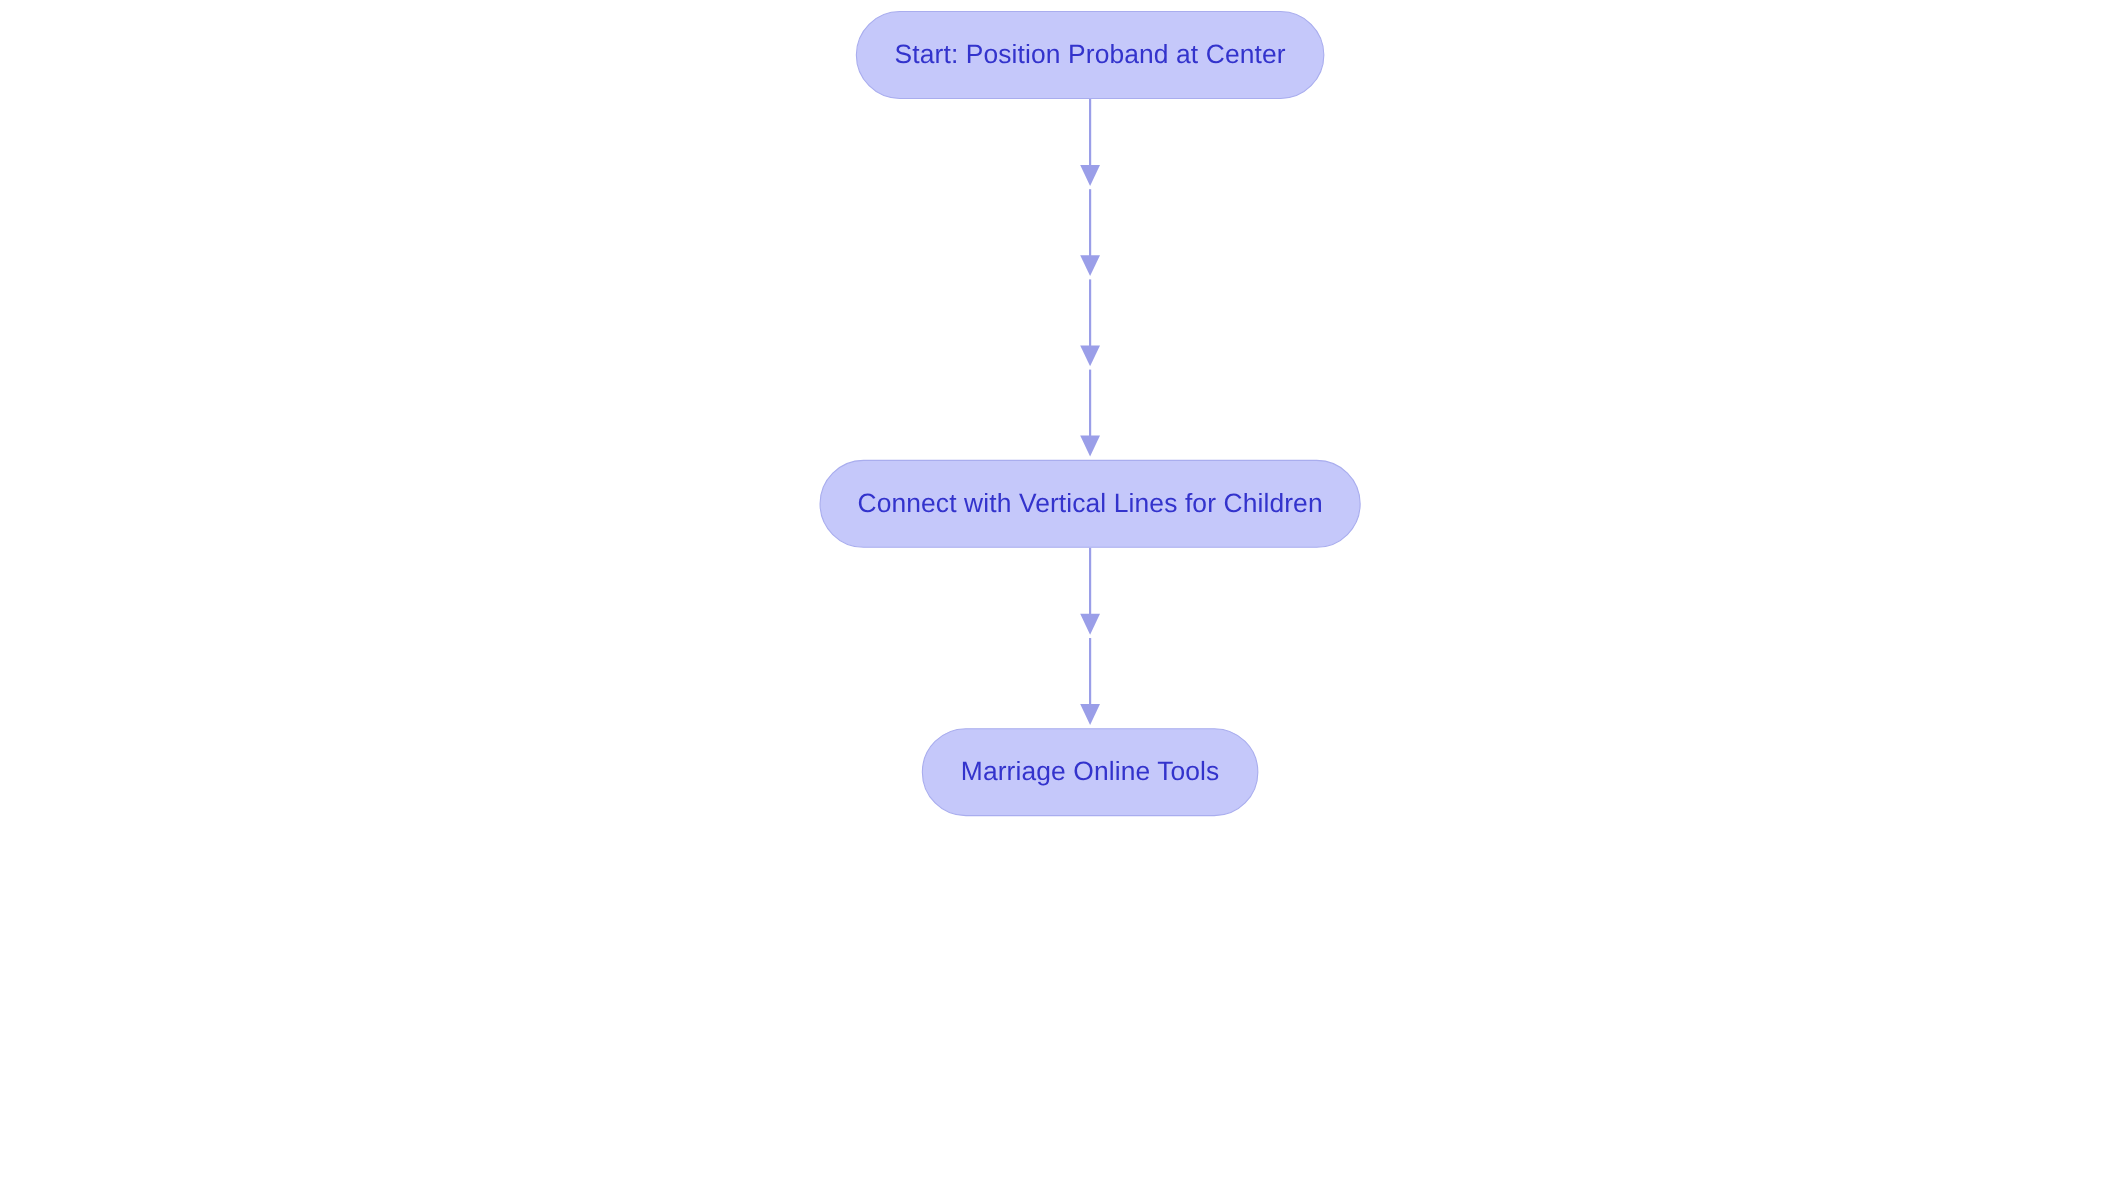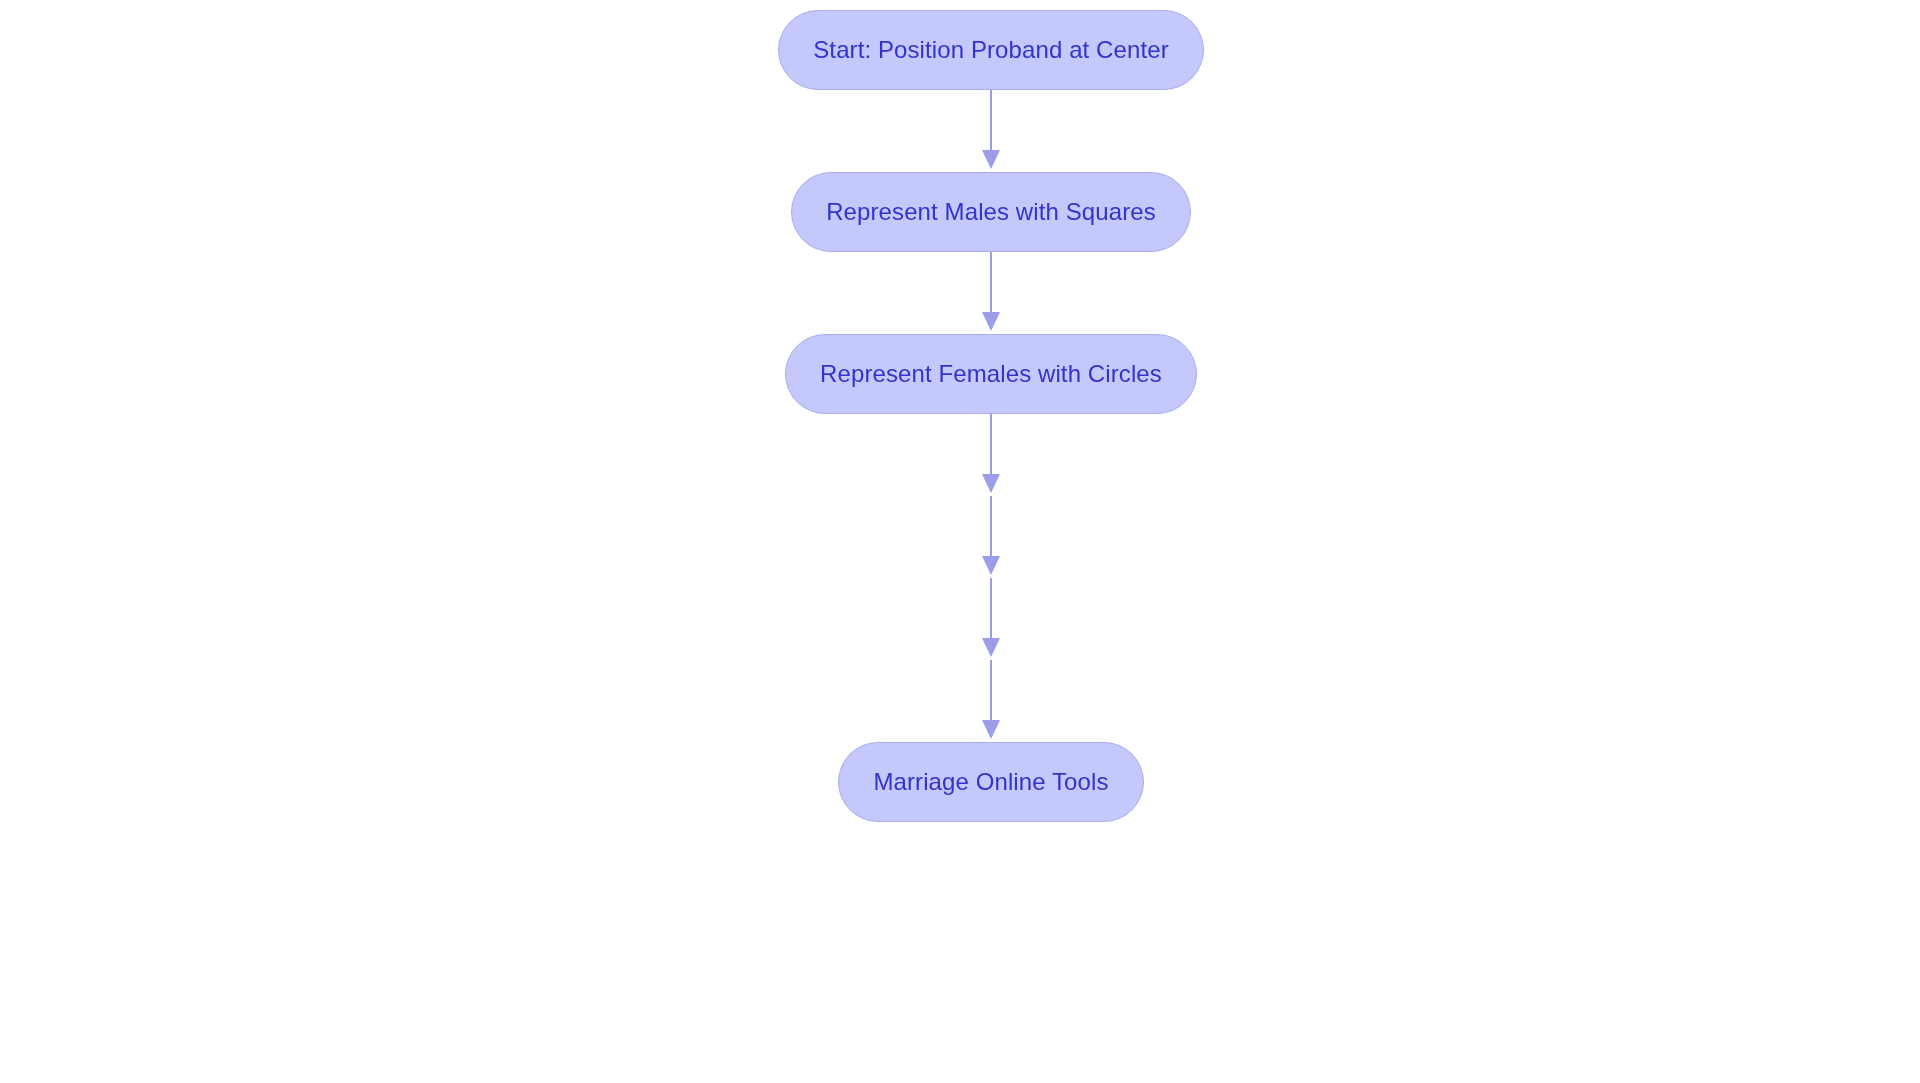--- a/index.html
+++ b/index.html
@@ -96,44 +96,41 @@
 
     <div class="flow-node">
       <span class="flow-node-label">Start: Position Proband at Center</span>
     </div>
 
     <div class="flow-connector">
       <div class="conn-line"></div>
       <div class="conn-arrowhead"></div>
     </div>
 
-    <div class="flow-node">
-      <span class="flow-node-label">Represent Males with Squares</span>
-    </div>
-
-    <div class="flow-connector">
-      <div class="conn-line"></div>
-      <div class="conn-arrowhead"></div>
-    </div>
-
-    <div class="flow-node">
-      <span class="flow-node-label">Represent Females with Circles</span>
-    </div>
 
     <div class="flow-connector">
       <div class="conn-line"></div>
       <div class="conn-arrowhead"></div>
     </div>
 
 
     <div class="flow-connector">
       <div class="conn-line"></div>
       <div class="conn-arrowhead"></div>
     </div>
 
+
+    <div class="flow-connector">
+      <div class="conn-line"></div>
+      <div class="conn-arrowhead"></div>
+    </div>
+
+    <div class="flow-node">
+      <span class="flow-node-label">Connect with Vertical Lines for Children</span>
+    </div>
 
     <div class="flow-connector">
       <div class="conn-line"></div>
       <div class="conn-arrowhead"></div>
     </div>
 
 
     <div class="flow-connector">
       <div class="conn-line"></div>
       <div class="conn-arrowhead"></div>

